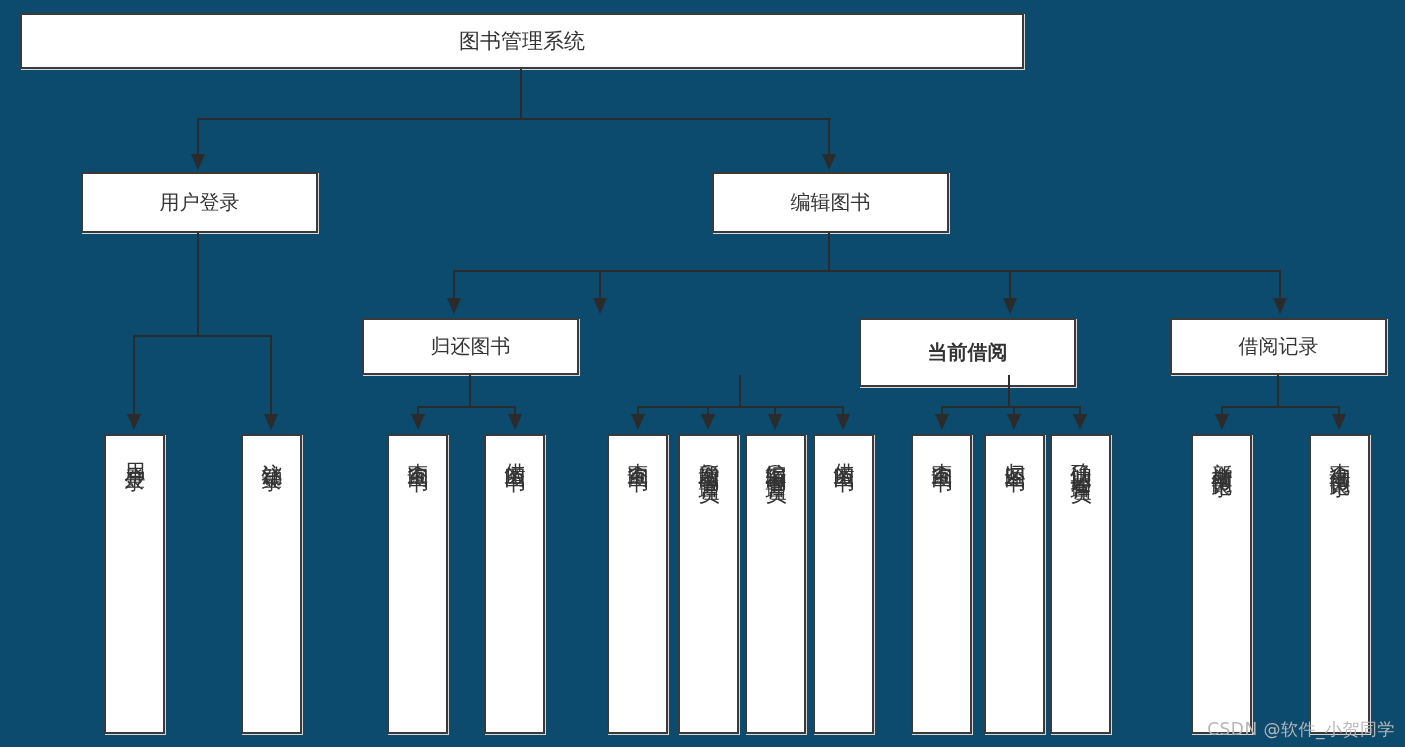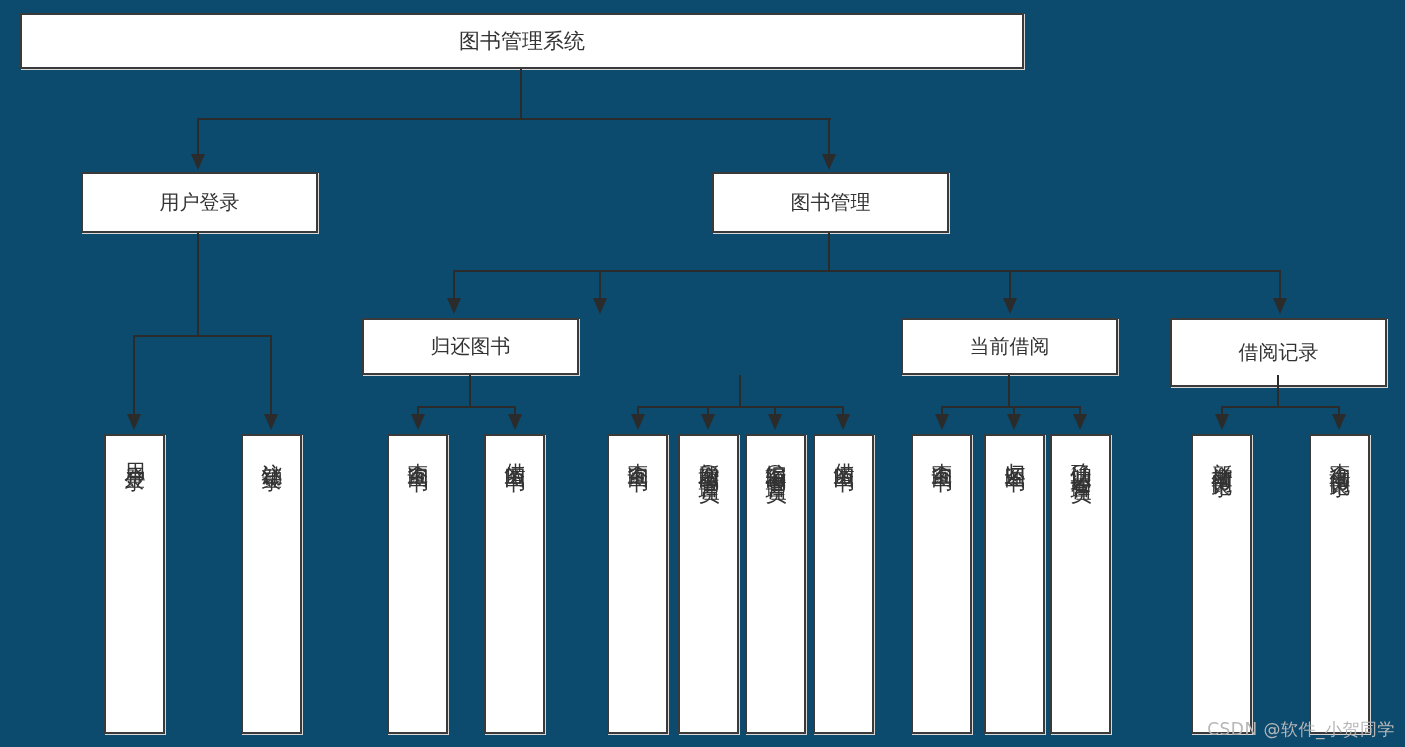--- a/index.html
+++ b/index.html
@@ -94,21 +94,21 @@
   <div class="edge h" style="left:197px; top:118px; width:634px;"></div>
   <div class="edge v" style="left:197px; top:118px; height:40px;"></div>
   <div class="edge v" style="left:828px; top:118px; height:40px;"></div>
   <div class="arrow" style="left:191px; top:154px;"></div>
   <div class="arrow" style="left:822px; top:154px;"></div>
 
   <div class="node branch" style="left:81px; top:172px; width:237px; height:61px;">
     <span class="node-label">用户登录</span>
   </div>
   <div class="node branch" style="left:712px; top:172px; width:237px; height:61px;">
-    <span class="node-label">图书管理</span>
+    <span class="node-label">编辑图书</span>
   </div>
 
   <div class="edge v" style="left:197px; top:233px; height:103px;"></div>
   <div class="edge h" style="left:133px; top:335px; width:139px;"></div>
   <div class="edge v" style="left:133px; top:335px; height:82px;"></div>
   <div class="edge v" style="left:270px; top:335px; height:82px;"></div>
   <div class="arrow" style="left:127px; top:414px;"></div>
   <div class="arrow" style="left:264px; top:414px;"></div>
 
   <div class="edge v" style="left:828px; top:233px; height:38px;"></div>
@@ -118,24 +118,24 @@
   <div class="edge v" style="left:1009px; top:270px; height:32px;"></div>
   <div class="edge v" style="left:1279px; top:270px; height:32px;"></div>
   <div class="arrow" style="left:447px; top:298px;"></div>
   <div class="arrow" style="left:593px; top:298px;"></div>
   <div class="arrow" style="left:1003px; top:298px;"></div>
   <div class="arrow" style="left:1273px; top:298px;"></div>
 
   <div class="node branch" style="left:362px; top:318px; width:217px; height:57px;">
     <span class="node-label">归还图书</span>
   </div>
-  <div class="node branch" style="left:901px; top:318px; width:217px; height:57px;">
+  <div class="node branch" style="left:859px; top:318px; width:217px; height:69px;font-weight:bold;">
     <span class="node-label">当前借阅</span>
   </div>
-  <div class="node branch" style="left:1170px; top:318px; width:217px; height:69px;">
+  <div class="node branch" style="left:1170px; top:318px; width:217px; height:57px;">
     <span class="node-label">借阅记录</span>
   </div>
 
   <div class="edge v" style="left:469px; top:375px; height:32px;"></div>
   <div class="edge h" style="left:417px; top:406px; width:98px;"></div>
   <div class="edge v" style="left:417px; top:406px; height:12px;"></div>
   <div class="edge v" style="left:514px; top:406px; height:12px;"></div>
   <div class="arrow" style="left:411px; top:414px;"></div>
   <div class="arrow" style="left:508px; top:414px;"></div>
 

